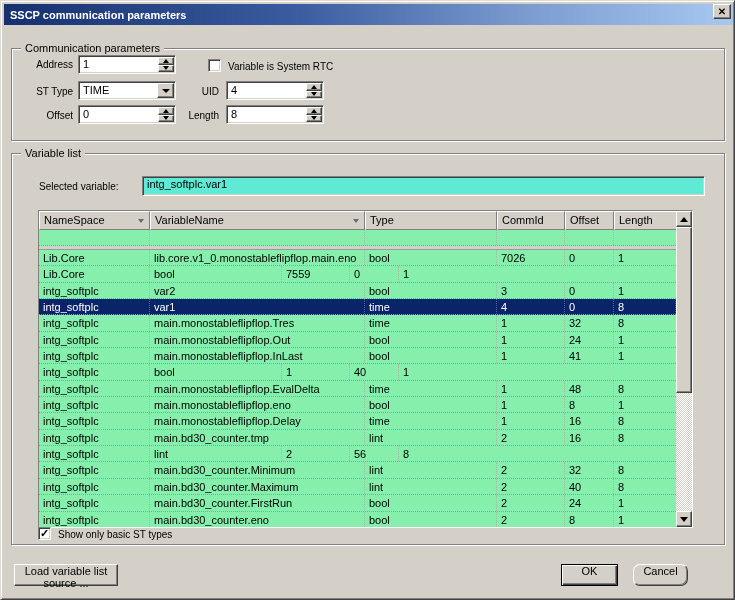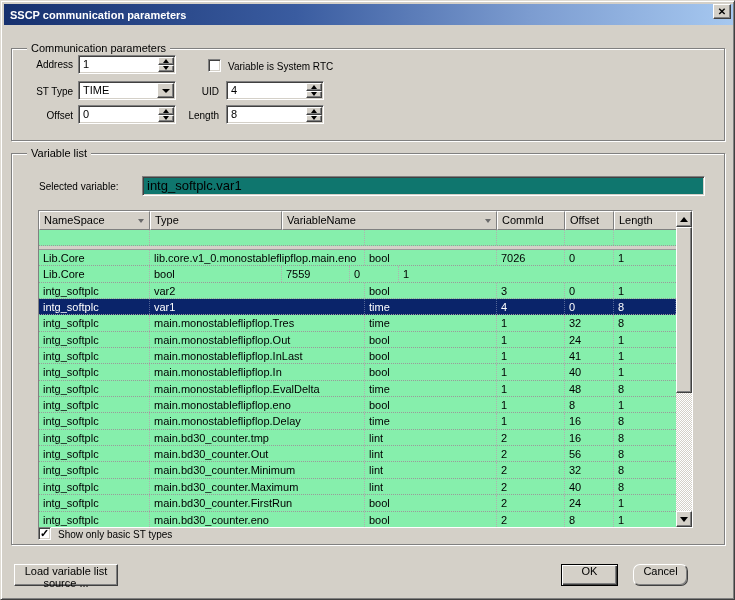--- a/index.html
+++ b/index.html
@@ -24,21 +24,21 @@
     box-shadow:inset -1px -1px 0 #808080;
     display:flex;align-items:center;justify-content:center;padding:0;cursor:default;
   }
   .closebtn span{font-size:10px;font-weight:bold;line-height:10px;}
   
   .group{
     position:absolute;border:1px solid #808080;
     box-shadow:inset 1px 1px 0 #fff, 1px 1px 0 #fff;
   }
   .legend{
-    position:absolute;top:-7px;left:15px;background:var(--face,#D4D0C8);
+    position:absolute;top:-7px;left:9px;background:var(--face,#D4D0C8);
     padding:0 4px;font-size:11px;line-height:13px;
   }
   
   .lbl{position:absolute;font-size:10px;line-height:13px;}
   .r{text-align:right;}
   
   .edit,.combo{
     position:absolute;background:#fff;height:19px;
     border:1px solid;border-color:#808080 #FFFFFF #FFFFFF #808080;
     box-shadow:inset 1px 1px 0 #404040, inset -1px -1px 0 #D4D0C8;
@@ -55,24 +55,24 @@
   .tri-dn8{width:0;height:0;border-left:4px solid transparent;border-right:4px solid transparent;border-top:4px solid #000;}
   
   .cbbox{
     position:absolute;width:13px;height:13px;background:#fff;
     border:1px solid;border-color:#808080 #FFFFFF #FFFFFF #808080;
     box-shadow:inset 1px 1px 0 #404040, inset -1px -1px 0 #D4D0C8;
     font-size:11px;font-weight:bold;line-height:11px;text-align:center;color:#000;
   }
   
   .selvar{
-    position:absolute;background:#0f766e;height:20px;
+    position:absolute;background:#5eead4;height:20px;
     border:1px solid;border-color:#808080 #FFFFFF #FFFFFF #808080;
     box-shadow:inset 1px 1px 0 #404040, inset -1px -1px 0 #D4D0C8;
-    padding:1px 0 0 4px;font-size:13px;white-space:nowrap;overflow:hidden;
+    padding:1px 0 0 4px;font-size:11px;white-space:nowrap;overflow:hidden;
   }
   
   .table{
     position:absolute;left:37px;top:209px;width:655px;height:318px;background:#86efac;
     border:1px solid;border-color:#808080 #FFFFFF #FFFFFF #808080;
     display:flex;
   }
   .tmain{width:637px;display:flex;flex-direction:column;overflow:hidden;}
   .thead{display:flex;height:19px;flex:none;}
   .th{
@@ -194,22 +194,22 @@
 
   <span class="lbl" style="left:38px;top:179px;">Selected variable:</span>
   <div class="selvar" style="left:141px;top:175px;width:563px;">
     <span>intg_softplc.var1</span>
   </div>
 
   <div class="table">
     <div class="tmain">
       <div class="thead">
           <div class="th c0"><span>NameSpace</span><i class="farrow"></i></div>
+          <div class="th c1"><span>VariableName</span><i class="farrow"></i></div>
           <div class="th c2"><span>Type</span></div>
-          <div class="th c1"><span>VariableName</span><i class="farrow"></i></div>
           <div class="th c3"><span>CommId</span></div>
           <div class="th c4"><span>Offset</span></div>
           <div class="th c5"><span>Length</span></div>
         </div>
       <div class="trow empty">
           <div class="td c0"></div>
           <div class="td c1"></div>
           <div class="td c2"></div>
           <div class="td c3"></div>
           <div class="td c4"></div>
@@ -267,21 +267,20 @@
           <div class="trow">
             <div class="td c0">intg_softplc</div>
             <div class="td c1">main.monostableflipflop.InLast</div>
             <div class="td c2">bool</div>
             <div class="td c3">1</div>
             <div class="td c4">41</div>
             <div class="td c5">1</div>
           </div>
           <div class="trow">
             <div class="td c0">intg_softplc</div>
-            <div class="td c1">main.monostableflipflop.In</div>
             <div class="td c2">bool</div>
             <div class="td c3">1</div>
             <div class="td c4">40</div>
             <div class="td c5">1</div>
           </div>
           <div class="trow">
             <div class="td c0">intg_softplc</div>
             <div class="td c1">main.monostableflipflop.EvalDelta</div>
             <div class="td c2">time</div>
             <div class="td c3">1</div>
@@ -307,21 +306,20 @@
           <div class="trow">
             <div class="td c0">intg_softplc</div>
             <div class="td c1">main.bd30_counter.tmp</div>
             <div class="td c2">lint</div>
             <div class="td c3">2</div>
             <div class="td c4">16</div>
             <div class="td c5">8</div>
           </div>
           <div class="trow">
             <div class="td c0">intg_softplc</div>
-            <div class="td c1">main.bd30_counter.Out</div>
             <div class="td c2">lint</div>
             <div class="td c3">2</div>
             <div class="td c4">56</div>
             <div class="td c5">8</div>
           </div>
           <div class="trow">
             <div class="td c0">intg_softplc</div>
             <div class="td c1">main.bd30_counter.Minimum</div>
             <div class="td c2">lint</div>
             <div class="td c3">2</div>

